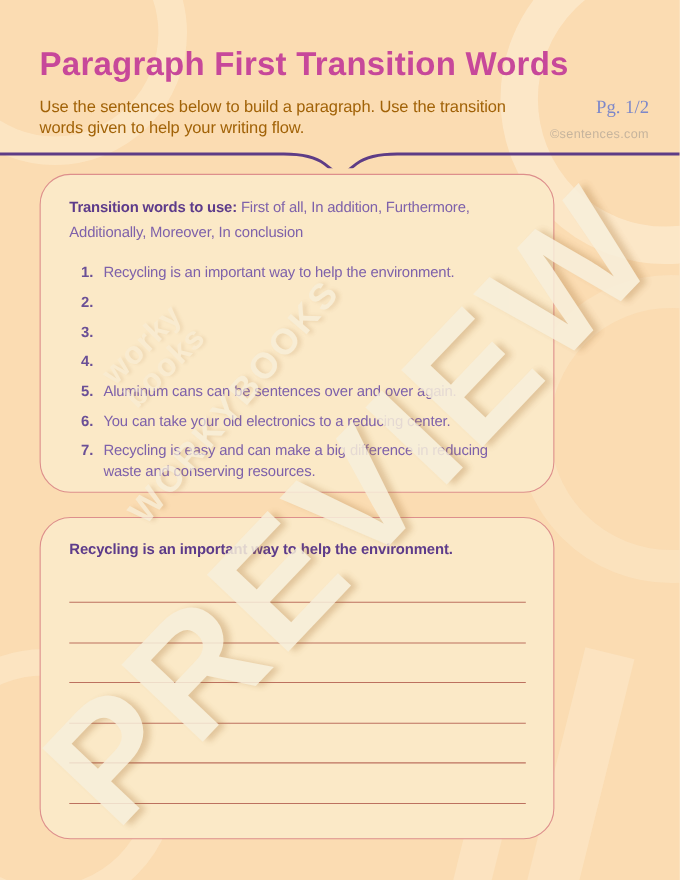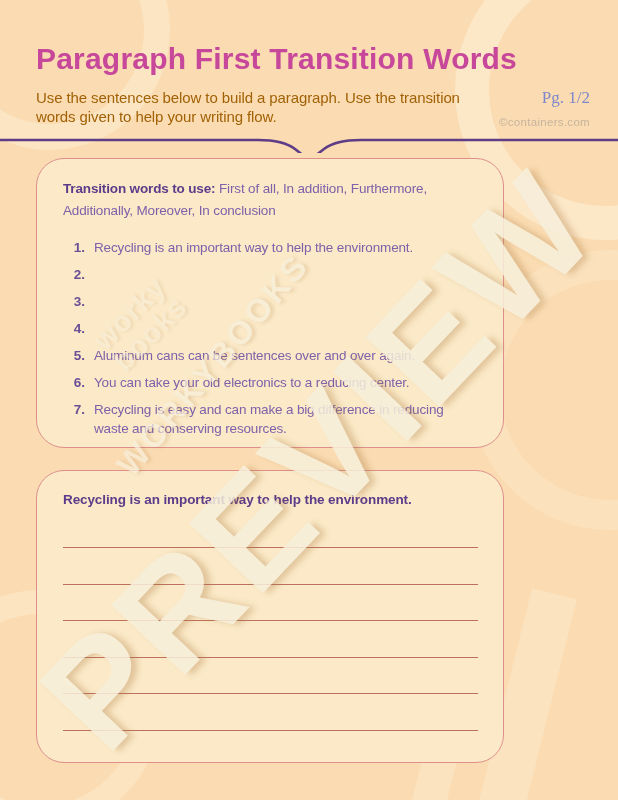--- a/index.html
+++ b/index.html
@@ -111,21 +111,21 @@
   <div class="swirl swirl-tr"></div>
   <div class="swirl swirl-r"></div>
   <div class="swirl swirl-bl"></div>
   <div class="streak streak-1"></div>
   <div class="streak streak-2"></div>
 
   <div class="header">
     <div class="title">Paragraph First Transition Words</div>
     <div class="subtitle">Use the sentences below to build a paragraph. Use the transition words given to help your writing flow.</div>
     <div class="page-num">Pg. 1/2</div>
-    <div class="copyright">©containers.com</div>
+    <div class="copyright">©sentences.com</div>
   </div>
 
   <svg class="divider" viewBox="0 0 618 26">
     <path d="M0 13 L258 13 C274 13 286 15 295 22 L302 27.5 C306 30.5 313 30.5 317 27.5 L324 22 C333 15 345 13 361 13 L618 13" fill="none" stroke="#5e3c86" stroke-width="2.6"></path>
   </svg>
 
   <div class="panel panel-1">
     <div class="tw-line">
       <span class="tw-label">Transition words to use:</span><span> First of all, In addition, Furthermore, Additionally, Moreover, In conclusion</span>
     </div>

